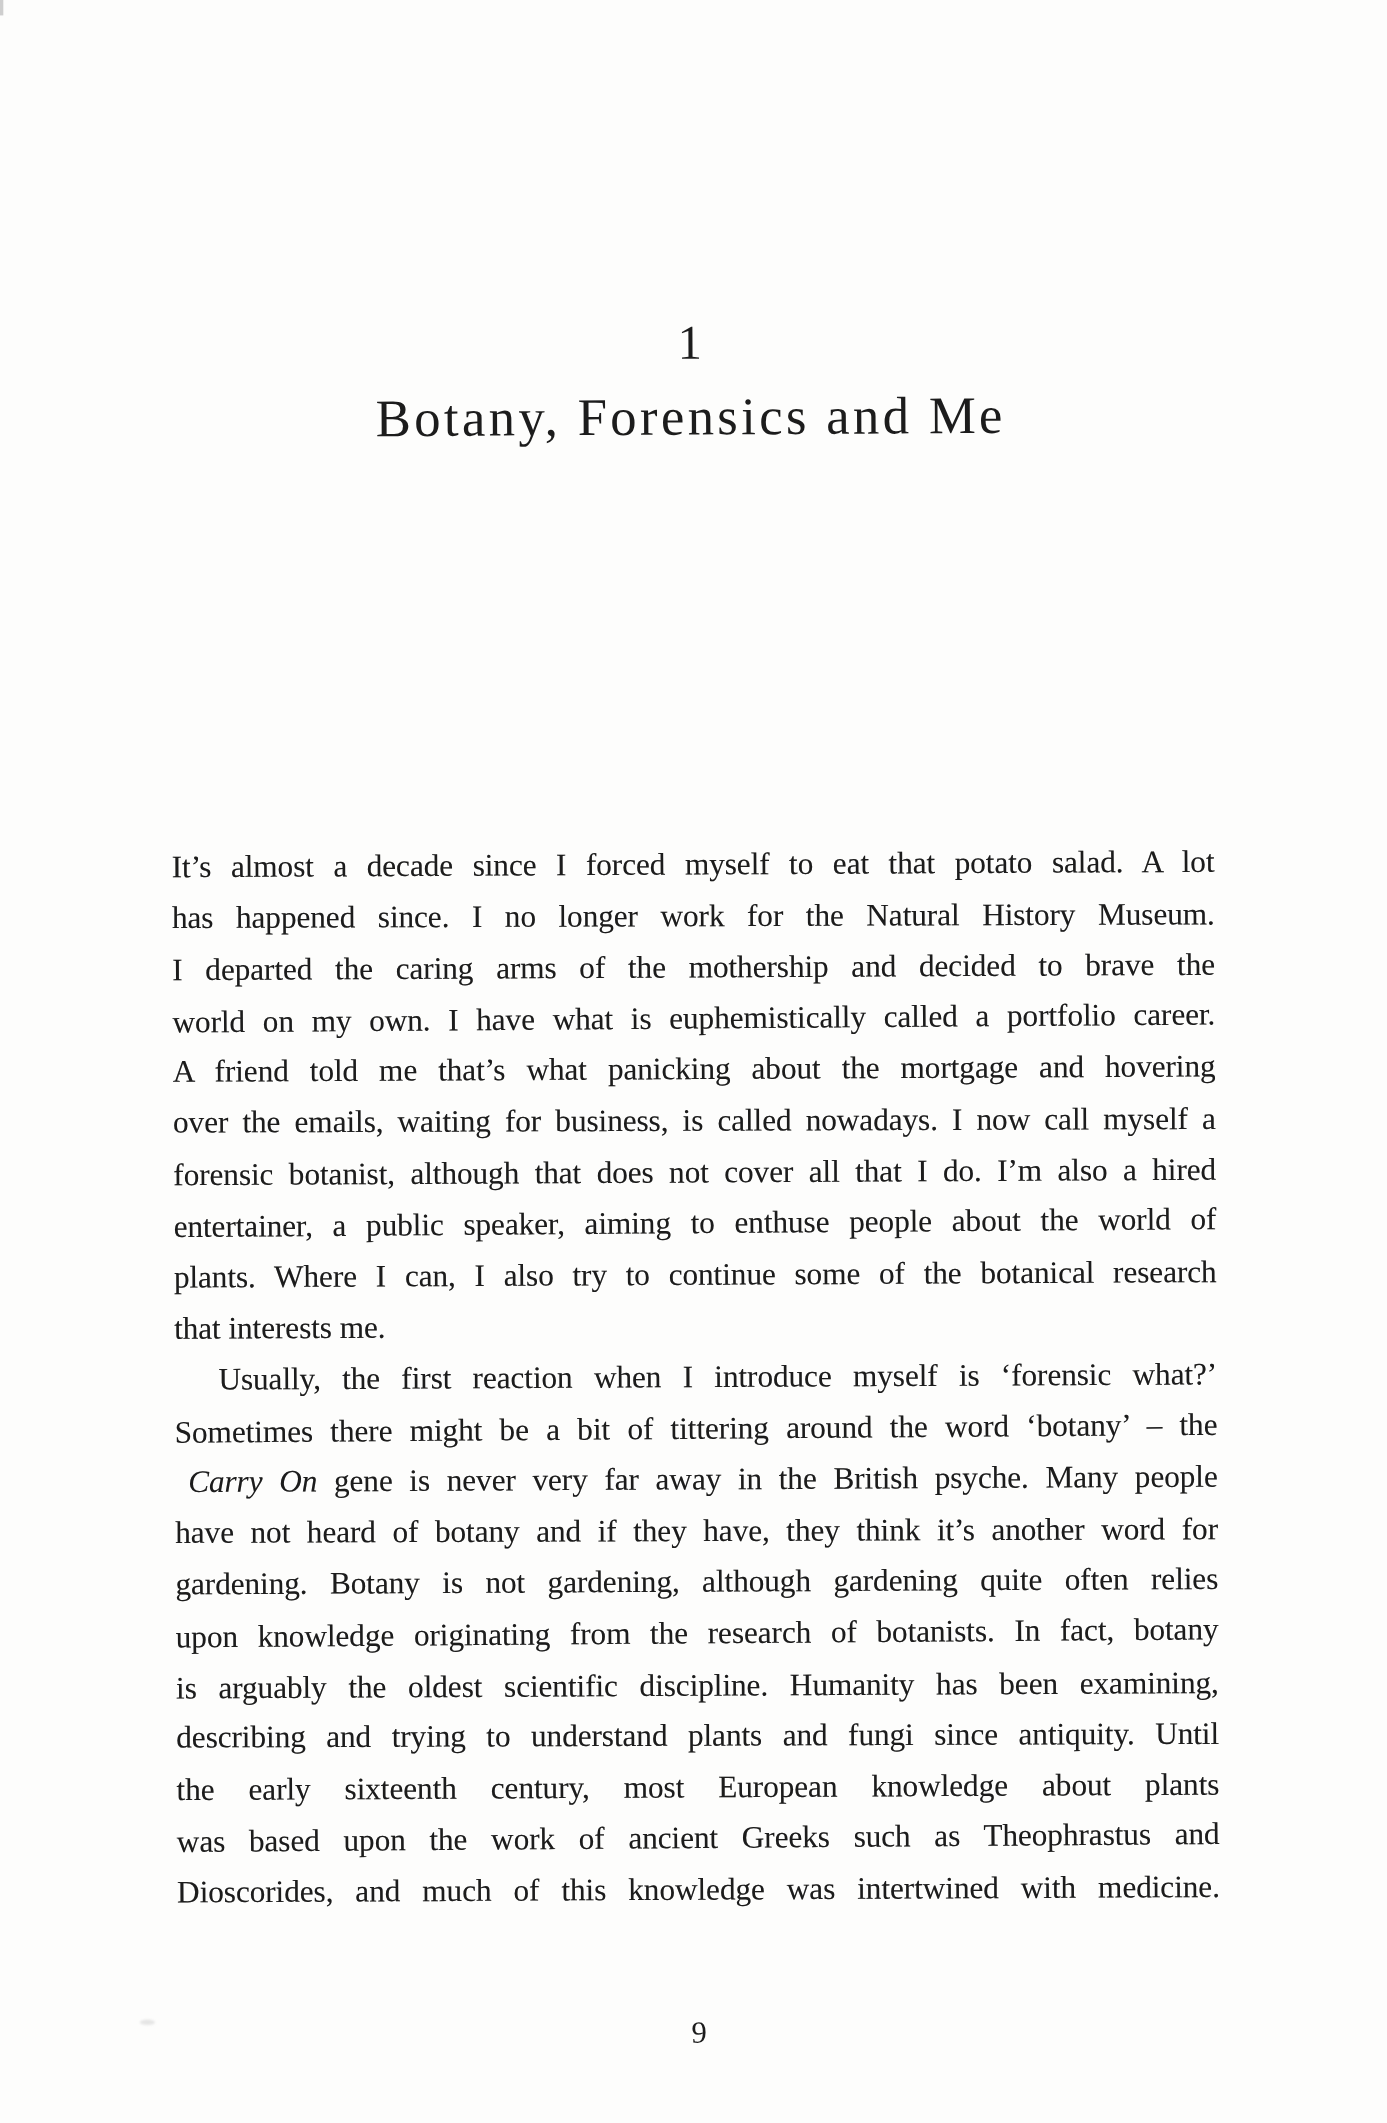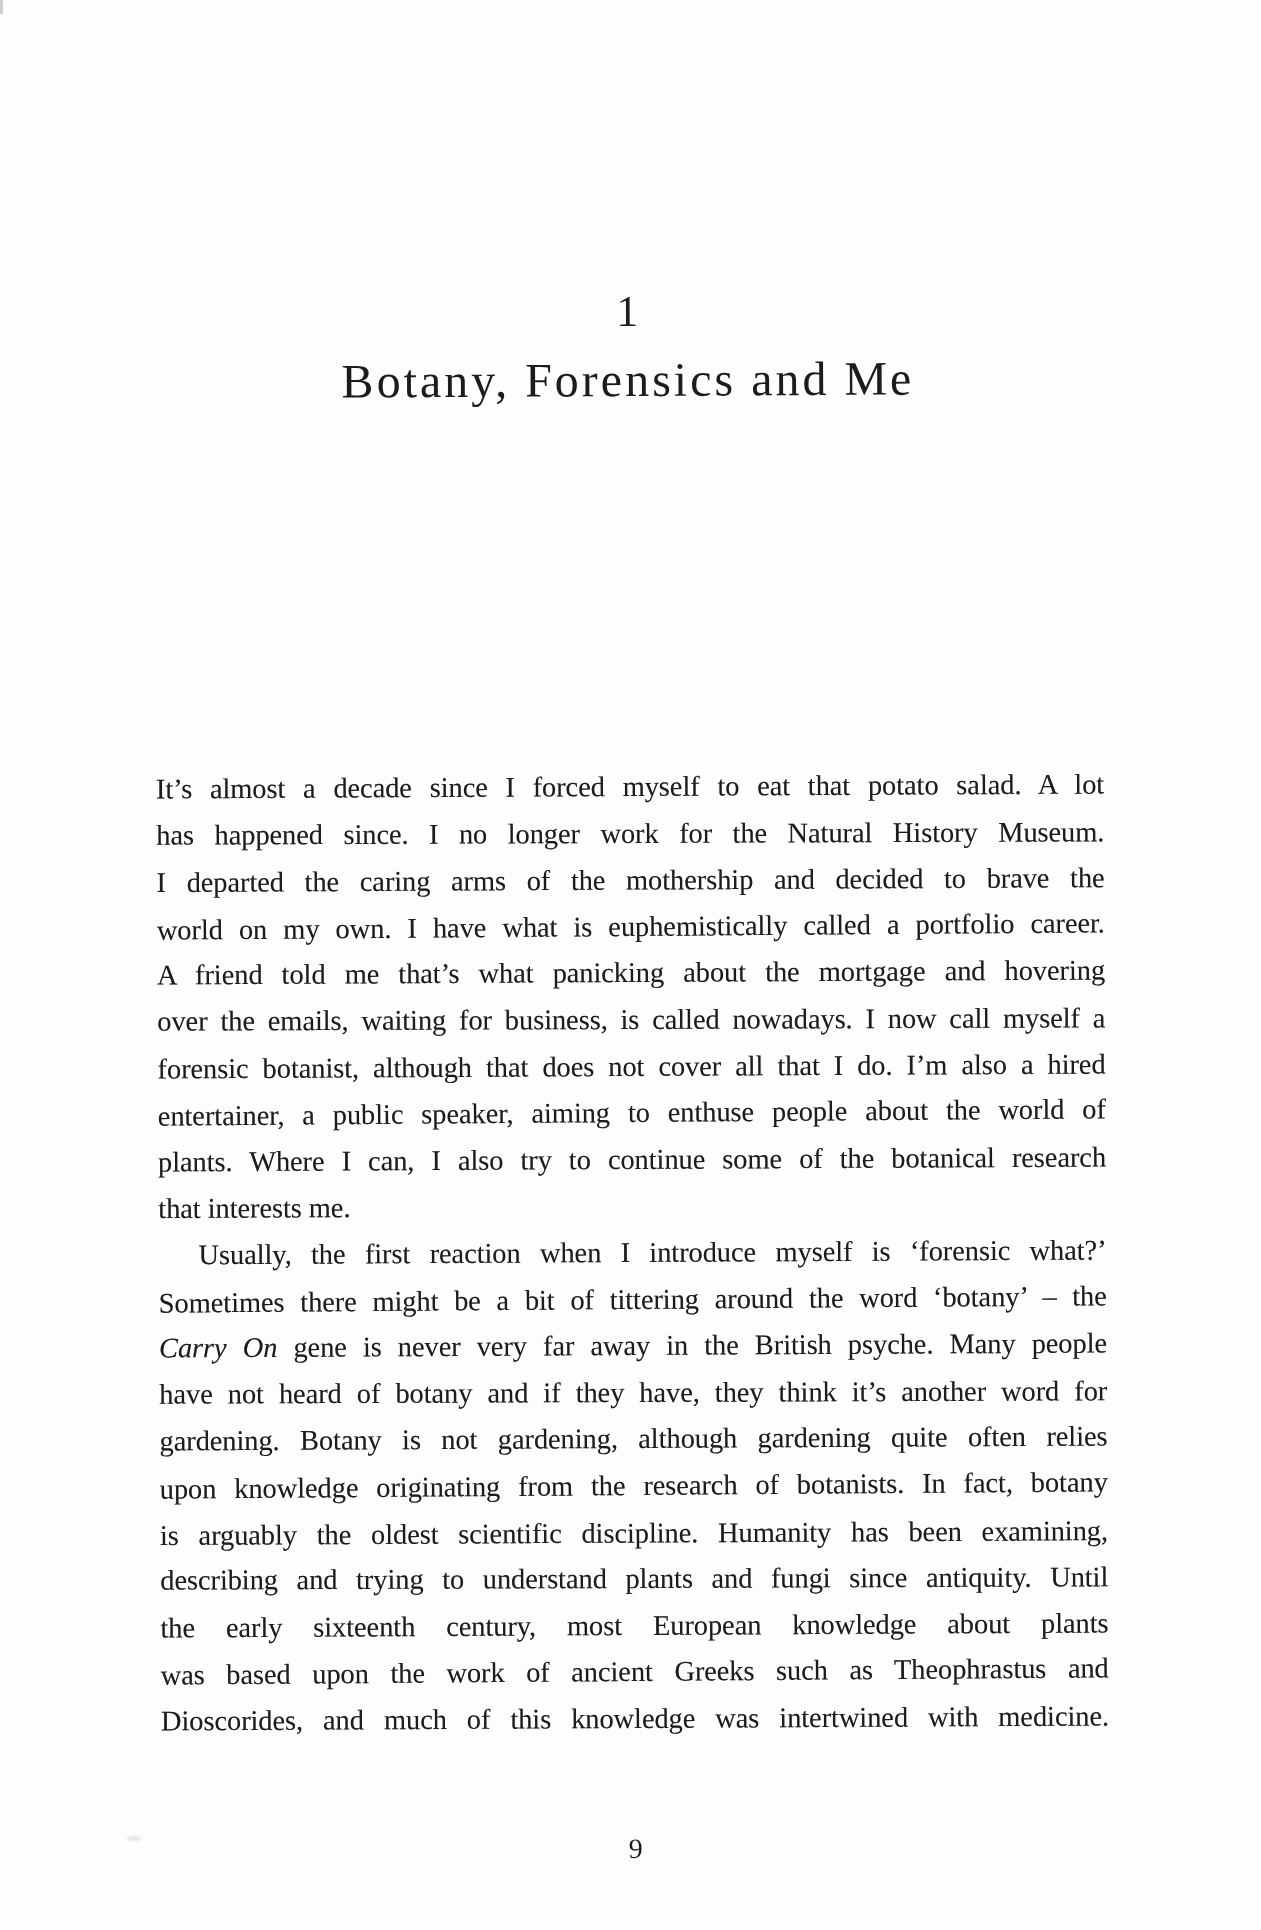--- a/index.html
+++ b/index.html
@@ -89,21 +89,21 @@
   .line:nth-child(7n+3) { transform: translateY(0.6px); }
   .page-number {
     position: absolute;
     top: 1832px;
     left: 157px;
     width: 948px;
     text-align: center;
     font-size: 28px;
     line-height: 1.2;
   }
-  i { font-style: italic; }
+  i { font-style: italic; margin-left: 12px; }
 </style>
 </head>
 <body>
 
 <div class="page" style="background: rgb(253, 253, 252); color: rgb(28, 28, 28);">
   <div class="edge-artifact"></div>
   <div class="smudge"></div>
 
   <div class="scan-tilt">
     <div class="chapter-number">1</div>

